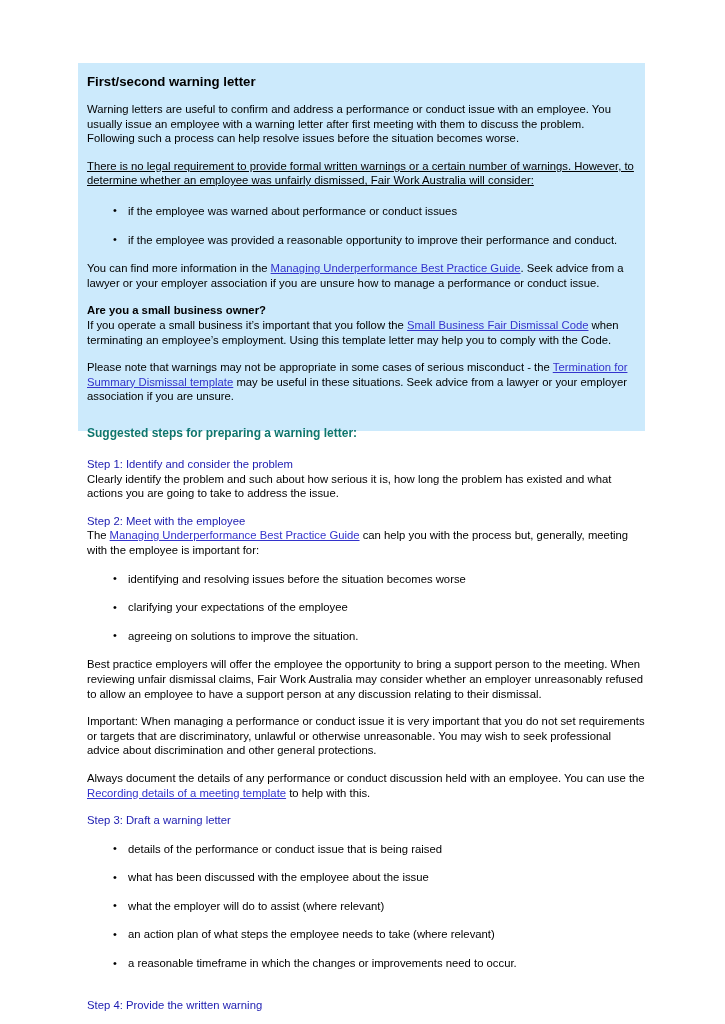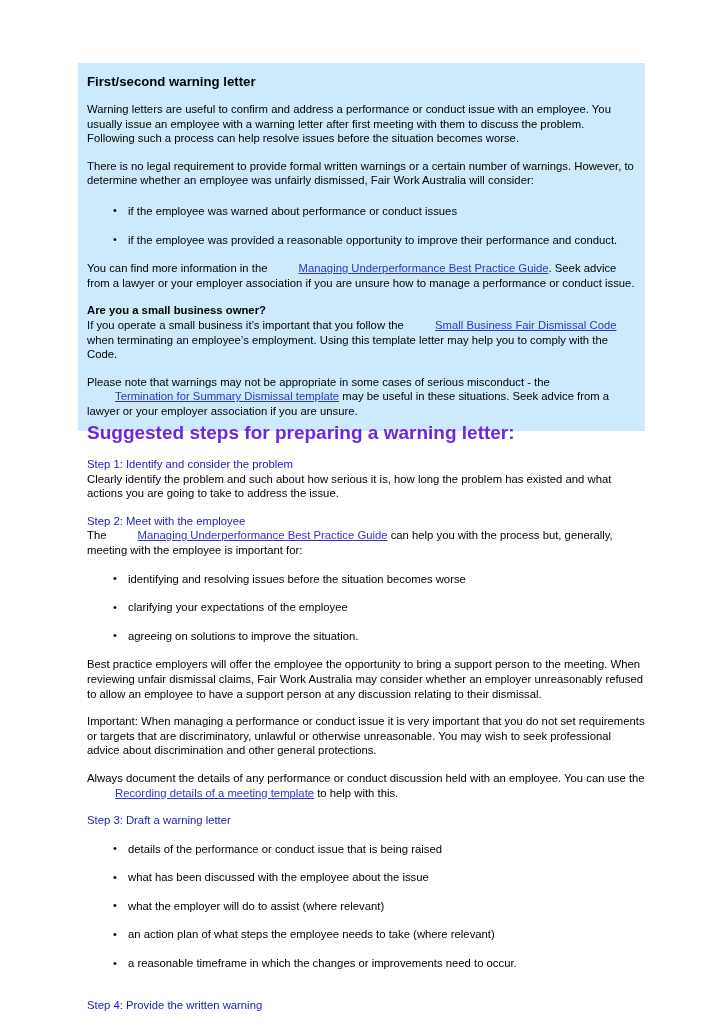--- a/index.html
+++ b/index.html
@@ -26,34 +26,35 @@
   }
 
   
   .intro-panel {
     position: absolute;
     left: 78px;
     top: 63px;
     width: 567px;
     background: #cceafc;
     box-sizing: border-box;
-    padding: 11px 10px 12px 9px;
+    padding: 11px 10px 27px 9px;
   }
   .panel-title {
     font-size: 13.2px;
     font-weight: bold;
     color: #000;
     line-height: 16px;
     margin: 0 0 12px 0;
   }
   .intro-panel p {
     margin: 0 0 13px 0;
   }
   .intro-panel p.tight {
     margin-bottom: 16px;
+    text-decoration: underline;
   }
   .intro-panel p:last-child {
     margin-bottom: 0;
   }
   .sub-head {
     font-weight: bold;
     color: #000;
   }
 
   
@@ -78,23 +79,23 @@
   }
 
   
   .body-region {
     position: absolute;
     left: 87px;
     top: 424px;
     width: 558px;
   }
   .section-title {
-    font-size: 19px;
+    font-size: 12px;
     font-weight: bold;
-    color: #6d28d9;
+    color: #0f766e;
     line-height: 18px;
     margin: 0 0 15px 0;
   }
   .step-head {
     font-weight: normal;
     color: #1b1bb0;
     margin: 0;
     line-height: 14.6px;
   }
   .body-region p {
@@ -105,21 +106,20 @@
   }
   .body-region p.tight {
     margin-bottom: 0;
   }
   .spacer-blk {
     height: 13px;
   }
 
   a.doclink {
     color: #3333cc;
-    margin-left: 28px;
   }
   b.inline-bold {
     font-weight: normal;
     color: #000;
   }
 </style>
 </head>
 <body>
 
 <div class="page">

